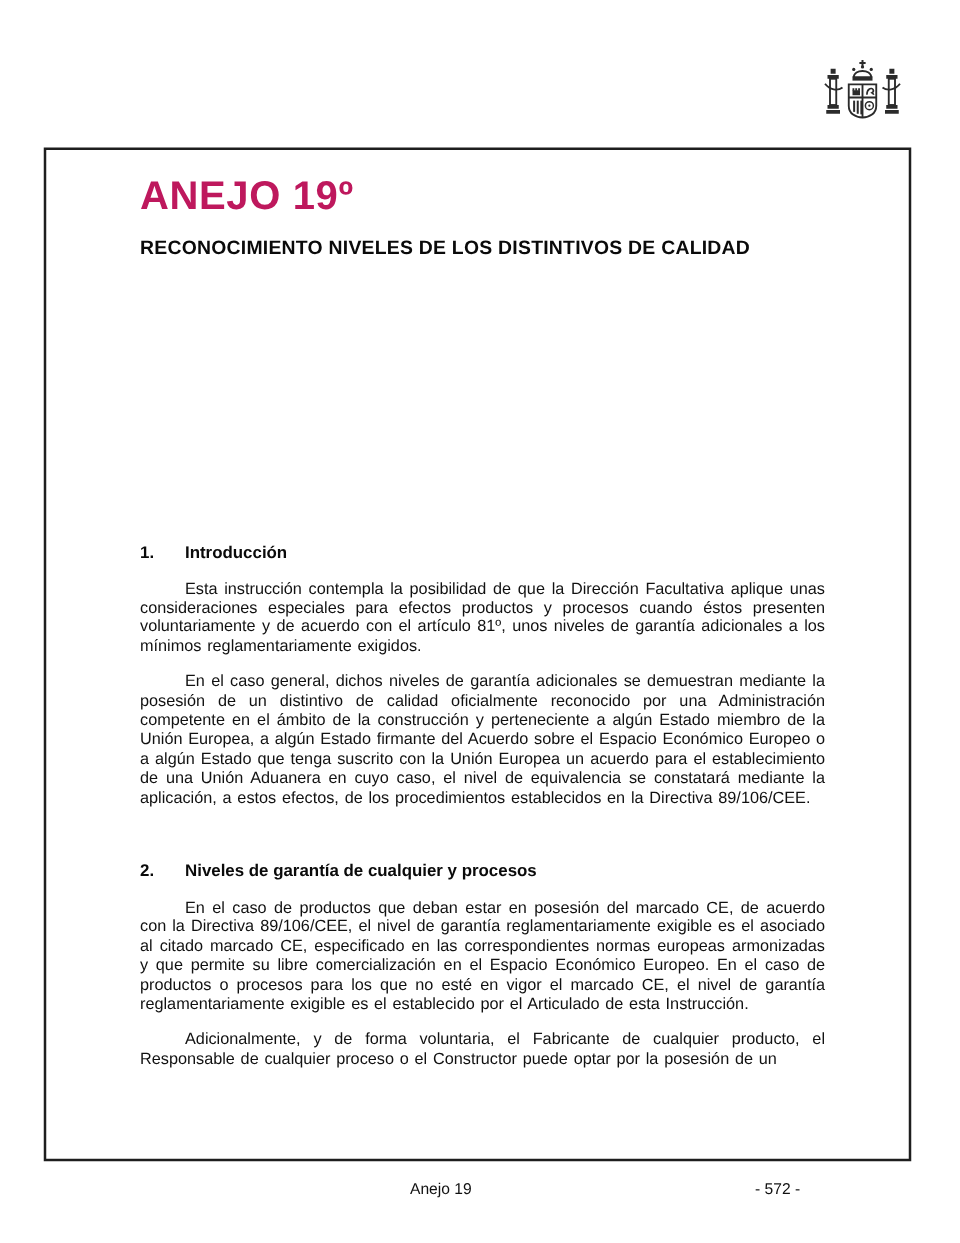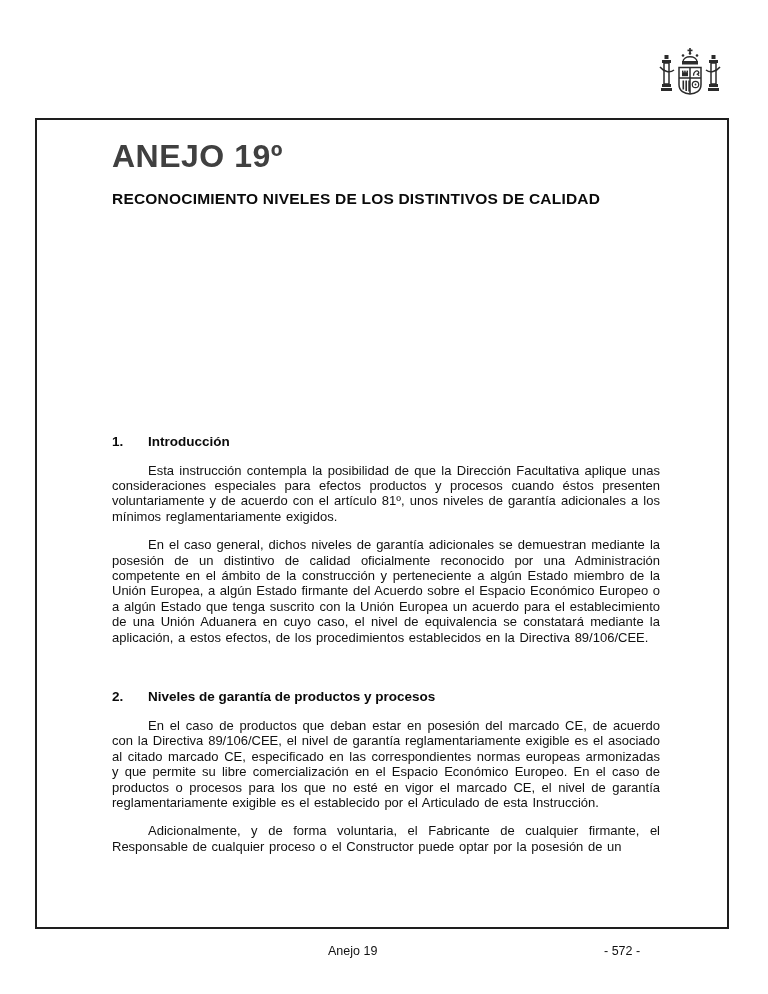--- a/index.html
+++ b/index.html
@@ -37,21 +37,21 @@
     background: #ffffff;
     overflow: hidden;
   }
 
   .doc-title {
     margin: 8px 0 0 0;
     font-size: 32px;
     line-height: 36px;
     font-weight: bold;
     letter-spacing: 0.5px;
-    color: #404040;
+    color: #be185d;
   }
 
   .doc-subtitle {
     margin-top: 17px;
     font-size: 15.5px;
     line-height: 16.5px;
     font-weight: bold;
     letter-spacing: 0.2px;
     color: #0a0a0a;
   }
@@ -162,22 +162,22 @@
   <div class="big-spacer"></div>
 
   <div class="sec-heading">
     <span class="sec-num">1.</span><span>Introducción</span>
   </div>
 
   <p class="body-par">Esta instrucción contempla la posibilidad de que la Dirección Facultativa aplique unas consideraciones especiales para efectos productos y procesos cuando éstos presenten voluntariamente y de acuerdo con el artículo 81º, unos niveles de garantía adicionales a los mínimos reglamentariamente exigidos.</p>
   <p class="body-par">En el caso general, dichos niveles de garantía adicionales se demuestran mediante la posesión de un distintivo de calidad oficialmente reconocido por una Administración competente en el ámbito de la construcción y perteneciente a algún Estado miembro de la Unión Europea, a algún Estado firmante del Acuerdo sobre el Espacio Económico Europeo o a algún Estado que tenga suscrito con la Unión Europea un acuerdo para el establecimiento de una Unión Aduanera en cuyo caso, el nivel de equivalencia se constatará mediante la aplicación, a estos efectos, de los procedimientos establecidos en la Directiva 89/106/CEE.</p>
 
   <div class="sec-heading sec-2">
-    <span class="sec-num">2.</span><span>Niveles de garantía de productos y procesos</span>
+    <span class="sec-num">2.</span><span>Niveles de garantía de cualquier y procesos</span>
   </div>
 
   <p class="body-par after-h2">En el caso de productos que deban estar en posesión del marcado CE, de acuerdo con la Directiva 89/106/CEE, el nivel de garantía reglamentariamente exigible es el asociado al citado marcado CE, especificado en las correspondientes normas europeas armonizadas y que permite su libre comercialización en el Espacio Económico Europeo. En el caso de productos o procesos para los que no esté en vigor el marcado CE, el nivel de garantía reglamentariamente exigible es el establecido por el Articulado de esta Instrucción.</p>
-  <p class="body-par">Adicionalmente, y de forma voluntaria, el Fabricante de cualquier firmante, el Responsable de cualquier proceso o el Constructor puede optar por la posesión de un</p>
+  <p class="body-par">Adicionalmente, y de forma voluntaria, el Fabricante de cualquier producto, el Responsable de cualquier proceso o el Constructor puede optar por la posesión de un</p>
 
 </div>
 
 <span class="footer-text footer-annex">Anejo 19</span>
 <span class="footer-text footer-page">- 572 -</span>
 
 </body></html>

